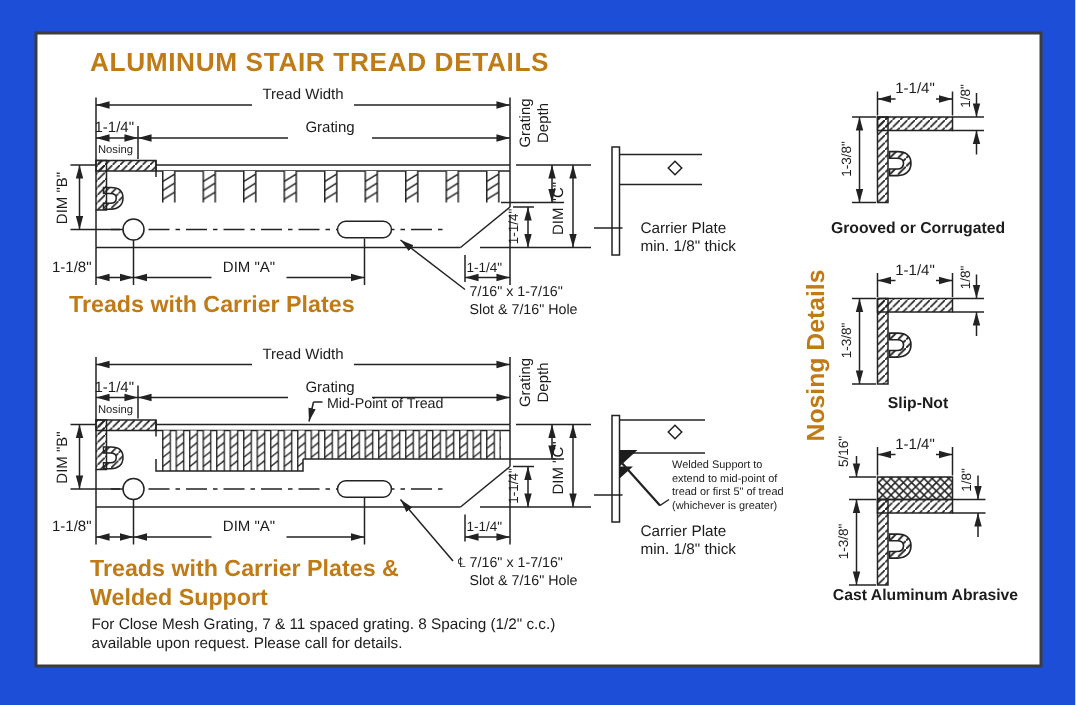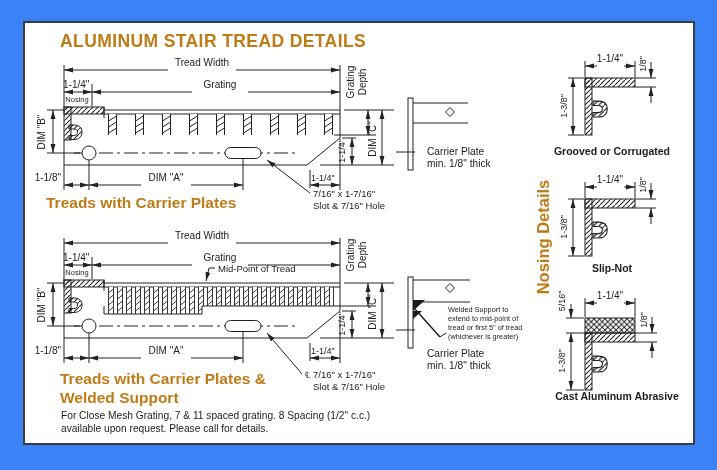--- a/index.html
+++ b/index.html
@@ -1,16 +1,16 @@
 <!DOCTYPE html>
 <html><head>
 <meta charset="utf-8">
 <style>
   html,body{margin:0;padding:0;background:#fff;}
-  .sheet{position:relative;width:717px;height:470px;background:#3b82f6;font-family:"Liberation Sans",sans-serif;overflow:hidden;}
+  .sheet{position:relative;width:717px;height:470px;background:#1d4ed8;font-family:"Liberation Sans",sans-serif;overflow:hidden;}
   svg{display:block;}
   svg line,svg path,svg rect,svg polyline,svg circle{vector-effect:none;}
   .ln{stroke:#222;stroke-width:1;fill:none;}
   .lt{stroke:#222;stroke-width:1.5;fill:none;}
   .cl{stroke:#222;stroke-width:1;fill:none;stroke-dasharray:14 4 3 4;}
   .fw{fill:#fff;stroke:#222;stroke-width:1;}
   .fh{fill:url(#hatch);stroke:#222;stroke-width:1;}
   .fx{fill:url(#xhatch);stroke:#222;stroke-width:1;}
   .fb1{fill:url(#bars1);stroke:none;}
   .fb2{fill:url(#bars2);stroke:none;}

